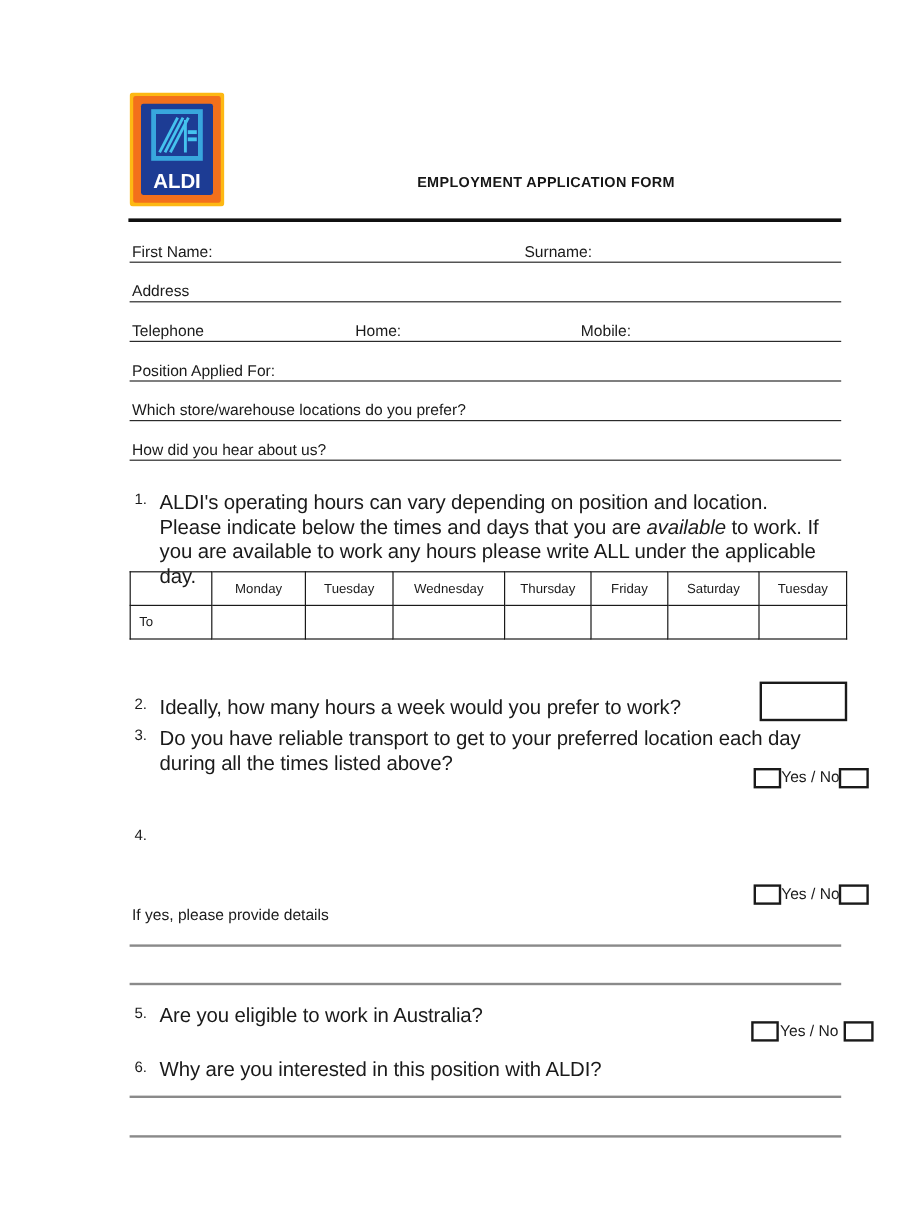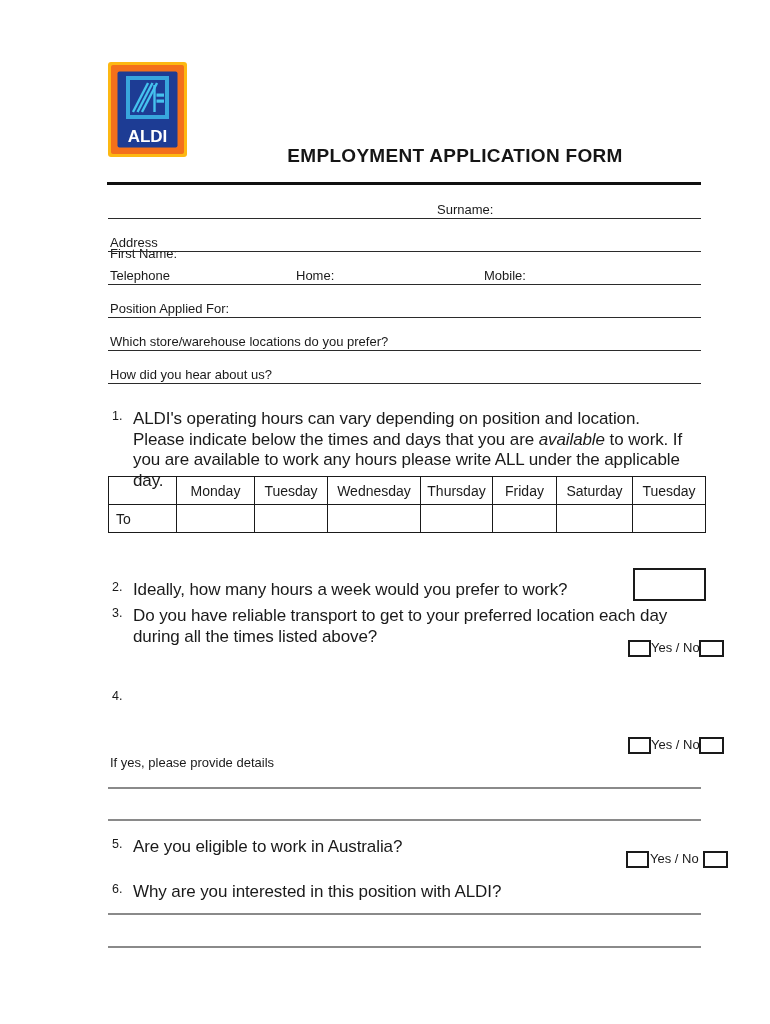--- a/index.html
+++ b/index.html
@@ -2,37 +2,37 @@
 <html><head>
 <meta charset="utf-8">
 <style>
   html,body{margin:0;padding:0;background:#fff;}
   .page{position:relative;width:770px;height:1024px;background:#ffffff;overflow:hidden;
         font-family:"Liberation Sans",sans-serif;color:#1a1a1a;}
   .abs{position:absolute;}
   .label{font-size:13px;}
   .fline{position:absolute;left:108px;width:593px;height:1px;background:#2b2b2b;}
   .title{position:absolute;left:250px;top:145px;width:410px;text-align:center;
-         font-size:19px;font-weight:bold;letter-spacing:.3px;color:#161616;}
+         font-size:12px;font-weight:bold;letter-spacing:.3px;color:#161616;}
   .rule-top{position:absolute;left:107px;top:182px;width:594px;height:3px;background:#101010;}
   .qnum{position:absolute;font-size:12.5px;}
   .qtext{position:absolute;left:133px;font-size:17px;line-height:20.5px;letter-spacing:-.1px;}
   .qtext .it{font-style:italic;}
   .avail{position:absolute;left:108px;top:476px;border-collapse:collapse;table-layout:fixed;
-         width:597px;font-size:14px;color:#1a1a1a;}
+         width:597px;font-size:11px;color:#1a1a1a;}
   .avail th,.avail td{border:1.5px solid #1a1a1a;font-weight:400;padding:0;}
   .avail thead th{height:27px;text-align:center;}
   .avail tbody th{text-align:left;padding-left:7px;}
   .avail tbody tr:nth-child(1) th,.avail tbody tr:nth-child(1) td{height:27px;}
   .avail tbody tr:nth-child(2) th,.avail tbody tr:nth-child(2) td{height:28px;}
   .chk{position:absolute;width:19px;height:13px;border:2px solid #1a1a1a;background:#fff;}
   .ynlabel{position:absolute;font-size:13px;}
   .ansbox{position:absolute;left:633px;top:568px;width:69px;height:29px;border:2px solid #1a1a1a;background:#fff;}
   .greyline{position:absolute;left:108px;width:593px;height:2px;background:#8a8a8a;}
-  .logo{position:absolute;left:108px;top:62px;width:79px;height:111px;}
+  .logo{position:absolute;left:108px;top:77px;width:79px;height:111px;}
 </style>
 </head>
 <body>
 
 <div class="page">
 
   <div class="logo">
     <svg width="79" height="95" viewBox="0 0 79 95">
       <rect x="0" y="0" width="79" height="95" rx="3" fill="#FDB813"></rect>
       <rect x="3" y="3" width="73" height="89" rx="2" fill="#F3701B"></rect>
@@ -47,21 +47,21 @@
       </g>
       <rect x="48.5" y="31.5" width="7.5" height="3.2" fill="#45C2EE"></rect>
       <rect x="48.5" y="37.5" width="7.5" height="3.2" fill="#45C2EE"></rect>
       <text x="39.5" y="80" text-anchor="middle" font-size="17" font-weight="bold" font-family="Liberation Sans, sans-serif" fill="#FFFFFF">ALDI</text>
     </svg>
   </div>
 
   <div class="title">EMPLOYMENT APPLICATION FORM</div>
   <div class="rule-top"></div>
 
-  <span class="abs label" style="left:110px;top:202px;margin-top:44px;">First Name:</span>
+  <span class="abs label" style="left:110px;top:202px;">First Name:</span>
   <span class="abs label" style="left:437px;top:202px;">Surname:</span>
   <div class="fline" style="top:218px;"></div>
 
   <span class="abs label" style="left:110px;top:235px;">Address</span>
   <div class="fline" style="top:251px;"></div>
 
   <span class="abs label" style="left:110px;top:268px;">Telephone</span>
   <span class="abs label" style="left:296px;top:268px;">Home:</span>
   <span class="abs label" style="left:484px;top:268px;">Mobile:</span>
   <div class="fline" style="top:284px;"></div>

